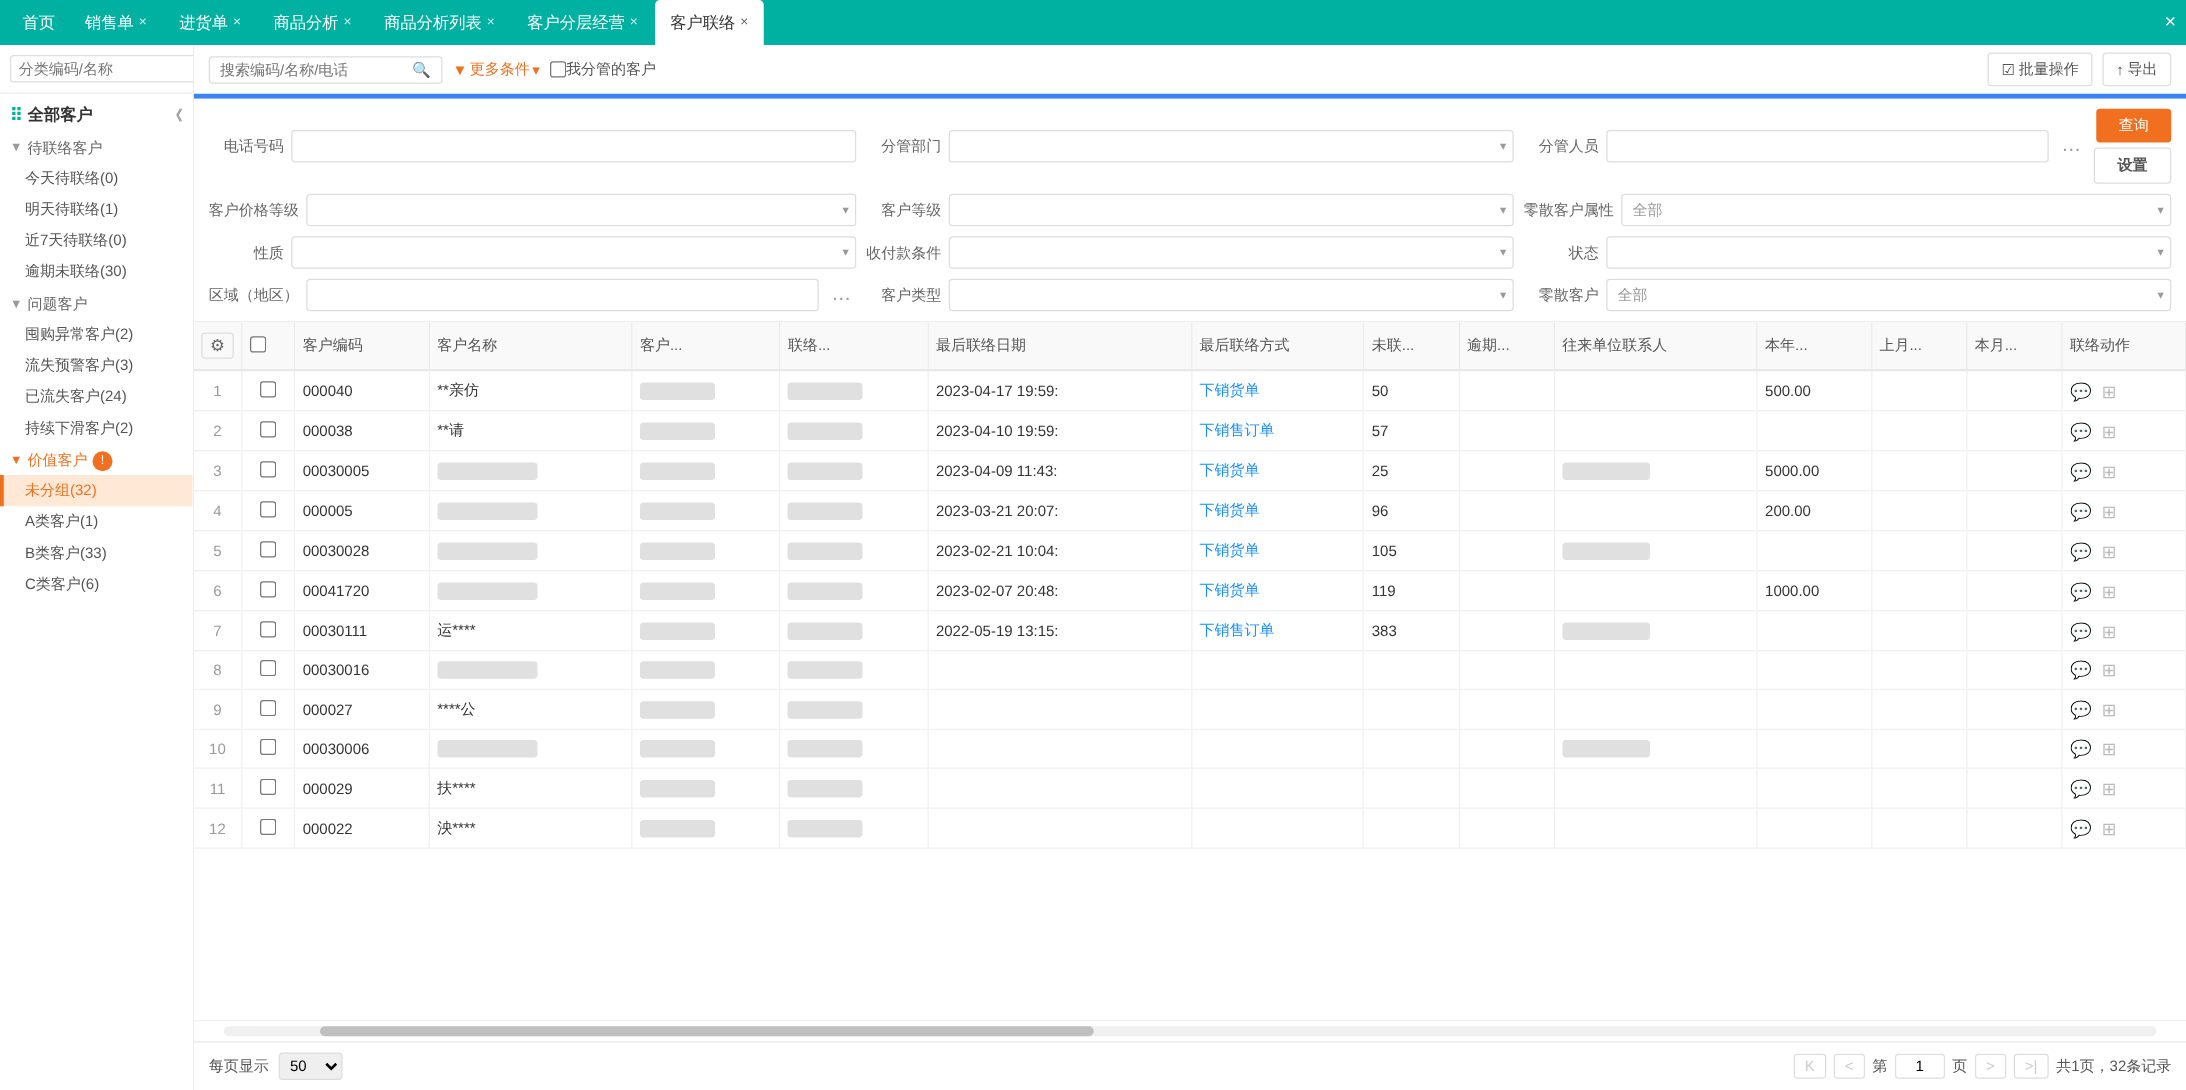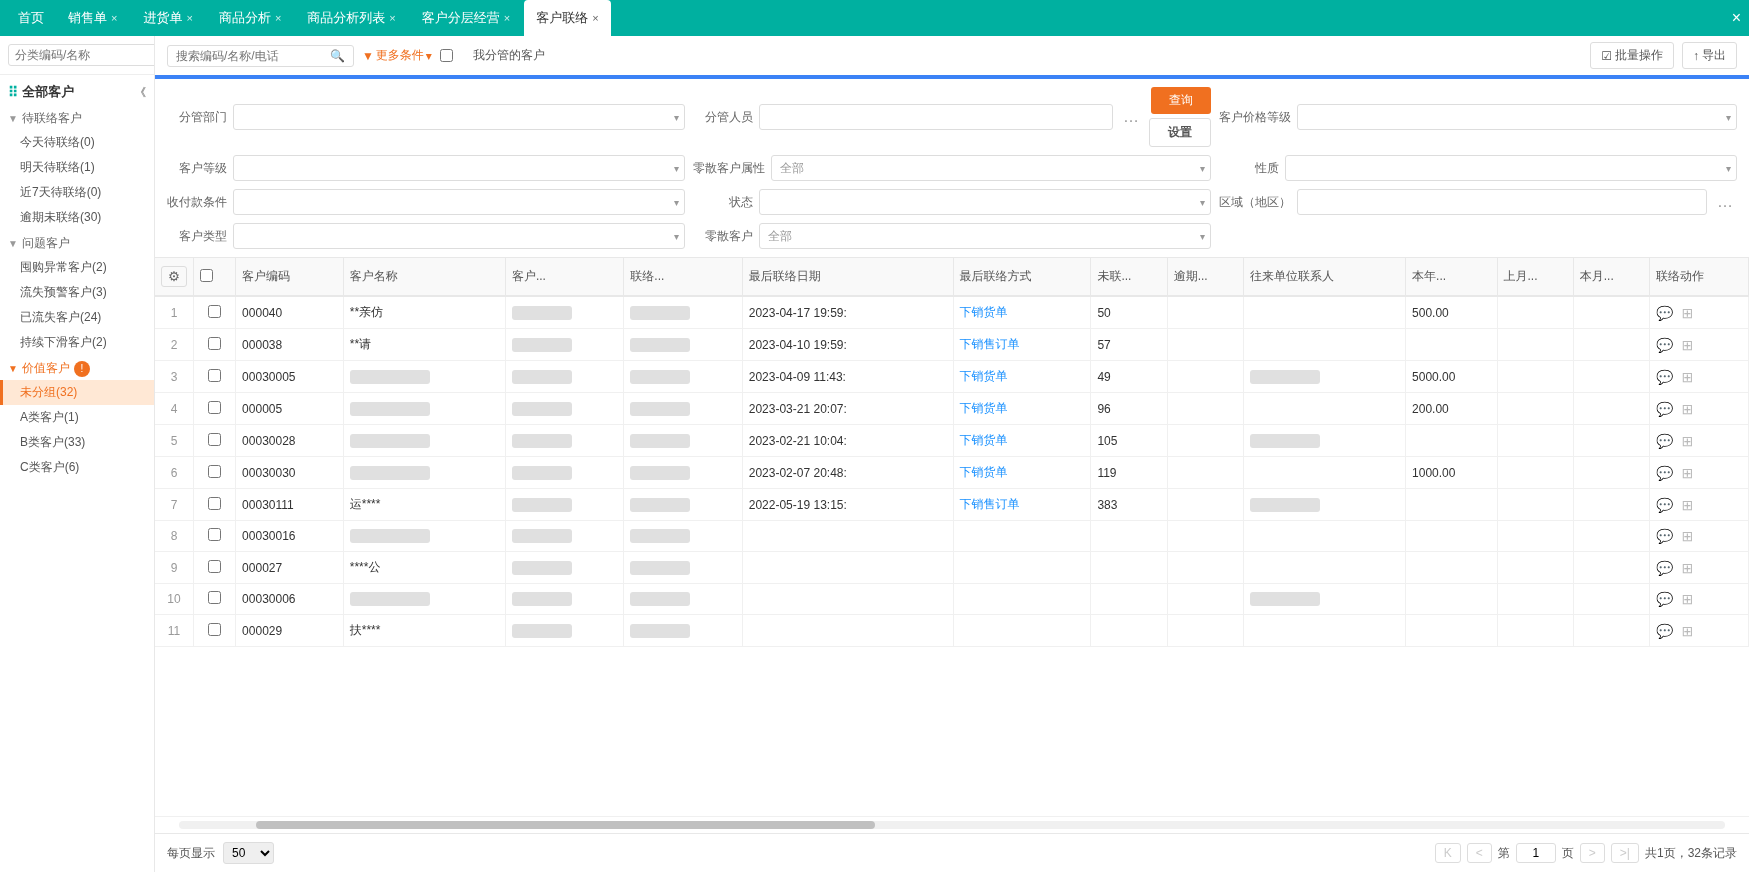--- a/index.html
+++ b/index.html
@@ -66,21 +66,21 @@
     }
     .filter-search-box {
       display: flex; align-items: center; border: 1px solid #ddd; border-radius: 3px;
       padding: 3px 8px; gap: 4px; background: #fff;
     }
     .filter-search-box input { border: none; outline: none; font-size: 12px; width: 150px; color: #333; }
     .filter-search-box .search-icon { color: #00b0a0; cursor: pointer; }
     .filter-more {
       display: flex; align-items: center; gap: 2px; color: #f07020; cursor: pointer; font-size: 12px;
     }
-    .filter-checkbox { display: flex; align-items: center; gap: 20px; color: #555; cursor: pointer; justify-content: center; }
+    .filter-checkbox { display: flex; align-items: center; gap: 0; color: #555; cursor: pointer; justify-content: center; }
     .filter-checkbox input[type=checkbox] { cursor: pointer; }
     .toolbar-right { margin-left: auto; display: flex; gap: 8px; }
     .toolbar-btn {
       display: flex; align-items: center; gap: 3px; padding: 4px 10px;
       border: 1px solid #ddd; border-radius: 3px; background: #fff;
       color: #555; cursor: pointer; font-size: 12px;
     }
 
     
     .advanced-filter {
@@ -266,20 +266,24 @@
         <button class="toolbar-btn">
           <span>↑</span>
           <span>导出</span>
         </button>
       </div>
     </div>
 
     <div class="advanced-filter">
 
       <div class="filter-row">
+        <label class="filter-label">电话号码</label>
+        <input class="filter-input" type="text" style="">
+      </div>
+      <div class="filter-row">
         <label class="filter-label">分管部门</label>
         <div class="select-wrapper">
           <select>
             <option value=""></option>
           </select>
           <span class="chevron">▾</span>
         </div>
       </div>
       <div class="filter-row">
         <label class="filter-label">分管人员</label>
@@ -470,21 +474,21 @@
   </tr>
             <tr>
     <td>3</td>
     <td class="td-center"><input type="checkbox" style=""></td>
     <td>00030005</td>
     <td><span class="blurred" style="width:80px;"></span></td>
     <td><span class="blurred" style="width:40px;"></span></td>
     <td><span class="blurred" style="width:40px;"></span></td>
     <td>2023-04-09 11:43:</td>
     <td><a class="link-text">下销货单</a></td>
-    <td>49</td>
+    <td>25</td>
     <td></td>
     <td><span class="blurred" style="width:70px;"></span></td>
     <td>5000.00</td>
     <td></td>
     <td></td>
     <td>
       <div class="action-icons">
         <span class="action-icon">💬</span>
         <span class="action-icon">⊞</span>
       </div>
@@ -530,21 +534,21 @@
     <td>
       <div class="action-icons">
         <span class="action-icon">💬</span>
         <span class="action-icon">⊞</span>
       </div>
     </td>
   </tr>
             <tr>
     <td>6</td>
     <td class="td-center"><input type="checkbox" style=""></td>
-    <td>00030030</td>
+    <td>00041720</td>
     <td><span class="blurred" style="width:80px;"></span></td>
     <td><span class="blurred" style="width:40px;"></span></td>
     <td><span class="blurred" style="width:40px;"></span></td>
     <td>2023-02-07 20:48:</td>
     <td><a class="link-text">下销货单</a></td>
     <td>119</td>
     <td></td>
     <td></td>
     <td>1000.00</td>
     <td></td>
@@ -642,20 +646,42 @@
         <span class="action-icon">💬</span>
         <span class="action-icon">⊞</span>
       </div>
     </td>
   </tr>
             <tr>
     <td>11</td>
     <td class="td-center"><input type="checkbox" style=""></td>
     <td>000029</td>
     <td>扶****</td>
+    <td><span class="blurred" style="width:40px;"></span></td>
+    <td><span class="blurred" style="width:40px;"></span></td>
+    <td></td>
+    <td></td>
+    <td></td>
+    <td></td>
+    <td></td>
+    <td></td>
+    <td></td>
+    <td></td>
+    <td>
+      <div class="action-icons">
+        <span class="action-icon">💬</span>
+        <span class="action-icon">⊞</span>
+      </div>
+    </td>
+  </tr>
+            <tr>
+    <td>12</td>
+    <td class="td-center"><input type="checkbox" style=""></td>
+    <td>000022</td>
+    <td>泱****</td>
     <td><span class="blurred" style="width:40px;"></span></td>
     <td><span class="blurred" style="width:40px;"></span></td>
     <td></td>
     <td></td>
     <td></td>
     <td></td>
     <td></td>
     <td></td>
     <td></td>
     <td></td>

